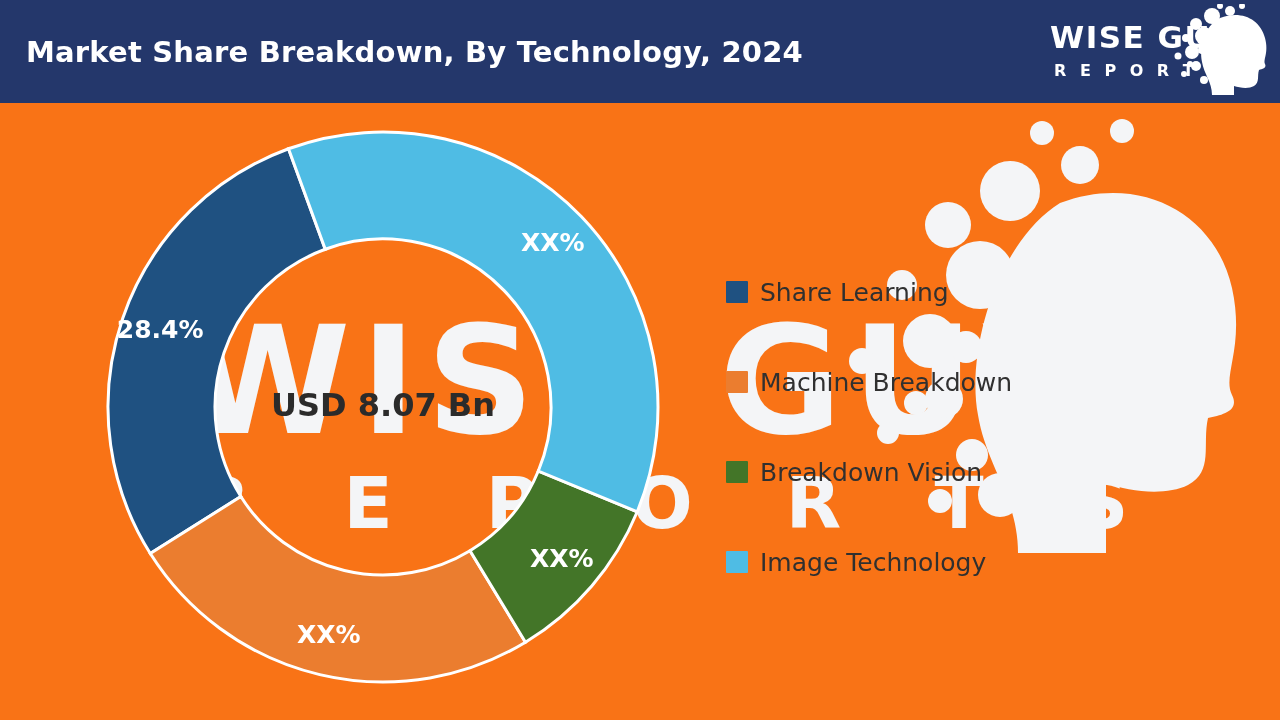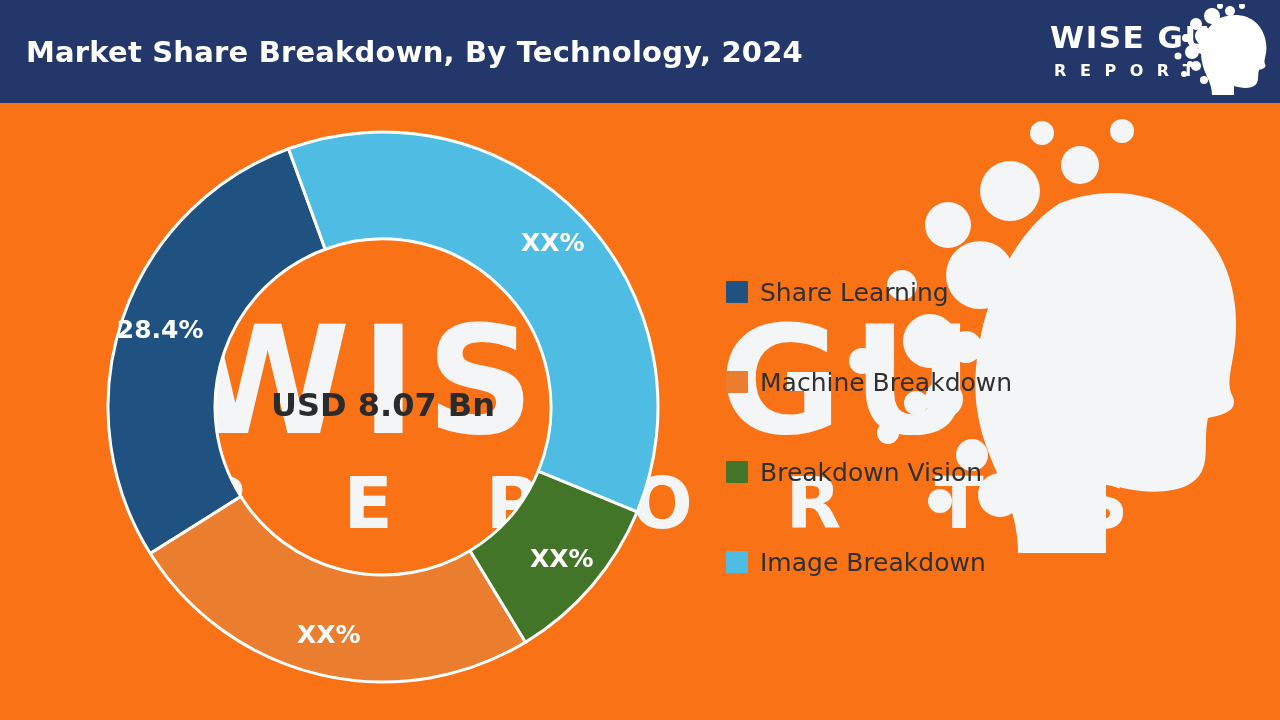--- a/index.html
+++ b/index.html
@@ -160,17 +160,17 @@
       <div class="legend-item">
         <span class="legend-swatch" style="background: rgb(235, 125, 47);"></span>
         <span class="legend-text">Machine Breakdown</span>
       </div>
       <div class="legend-item">
         <span class="legend-swatch" style="background: rgb(67, 117, 40);"></span>
         <span class="legend-text">Breakdown Vision</span>
       </div>
       <div class="legend-item">
         <span class="legend-swatch" style="background: rgb(79, 188, 228);"></span>
-        <span class="legend-text">Image Breakdown</span>
+        <span class="legend-text">Image Technology</span>
       </div>
     </div>
 
 </div>
 
 </body></html>

